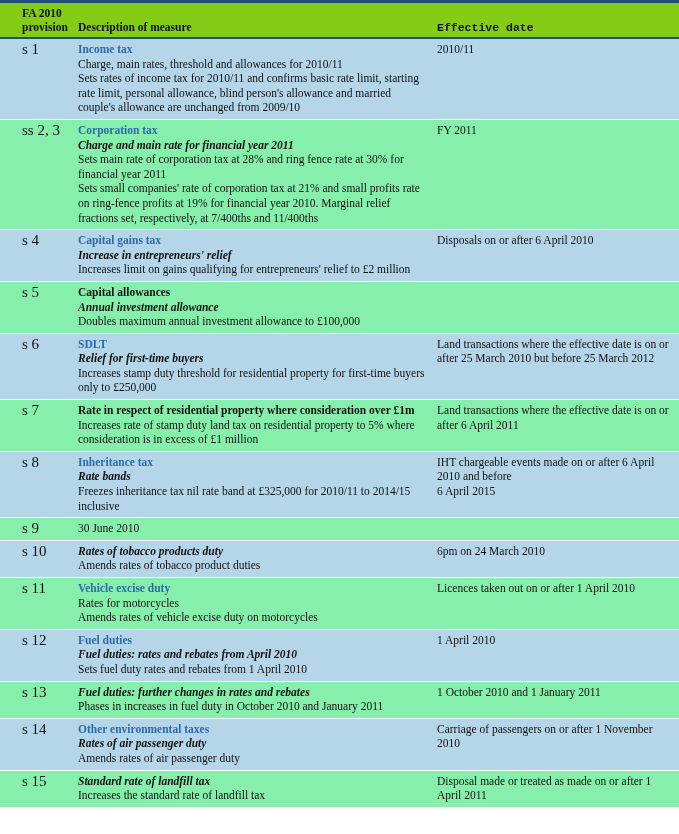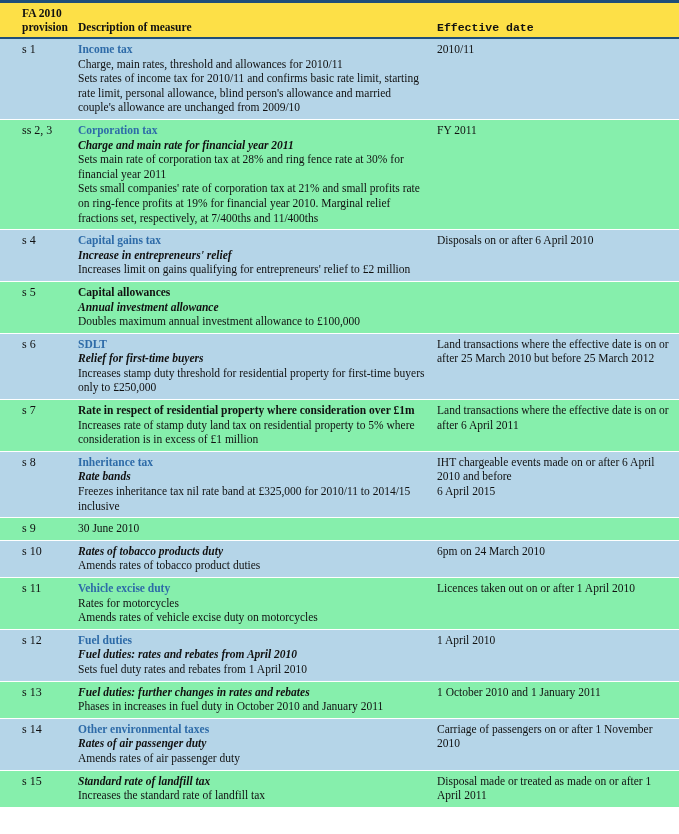--- a/index.html
+++ b/index.html
@@ -26,21 +26,21 @@
   
   .top-rule {
     height: 3px;
     background: #1f4e79;
     width: 679px;
   }
 
   
   .header-row {
     display: flex;
-    background: #fde047;
+    background: #84cc16;
     padding: 4px 0 3px 0;
     align-items: flex-end;
   }
   .hdr-cell {
     font-weight: bold;
     font-size: 11.5px;
     line-height: 13.5px;
     color: #111111;
   }
   .col-prov  { width: 56px; padding-left: 22px; box-sizing: border-box; }
@@ -65,21 +65,21 @@
     border-bottom: 1.5px solid #ffffff;
     box-sizing: border-box;
   }
   .trow.shade-a { background: #b5d5e8; }
   .trow.shade-b { background: #86efac; }
 
   .trow .col-prov {
     width: 78px;
     padding-left: 22px;
     box-sizing: border-box;
-    font-size: 12px;
+    font-size: 15px;
     line-height: 14.5px;
     color: #111111;
   }
   .trow .col-desc {
     width: 359px;
     box-sizing: border-box;
     padding-right: 12px;
     font-size: 11.5px;
     line-height: 14.6px;
   }

